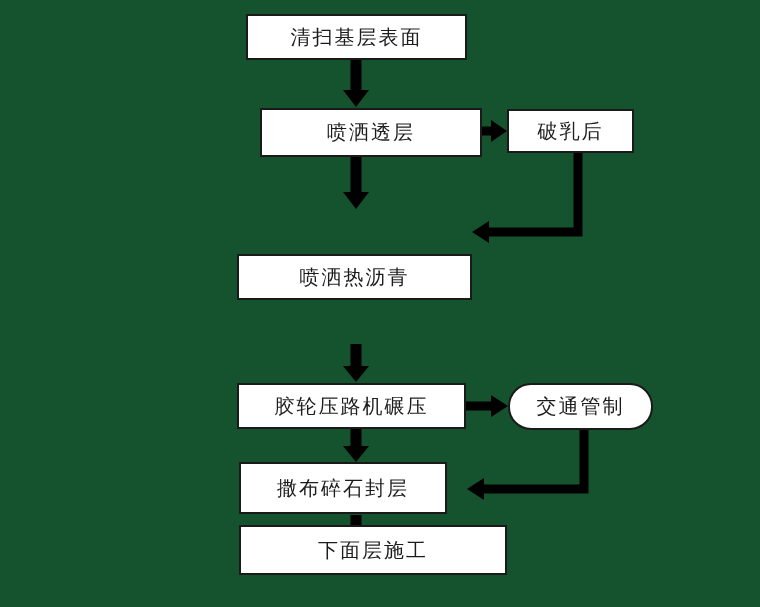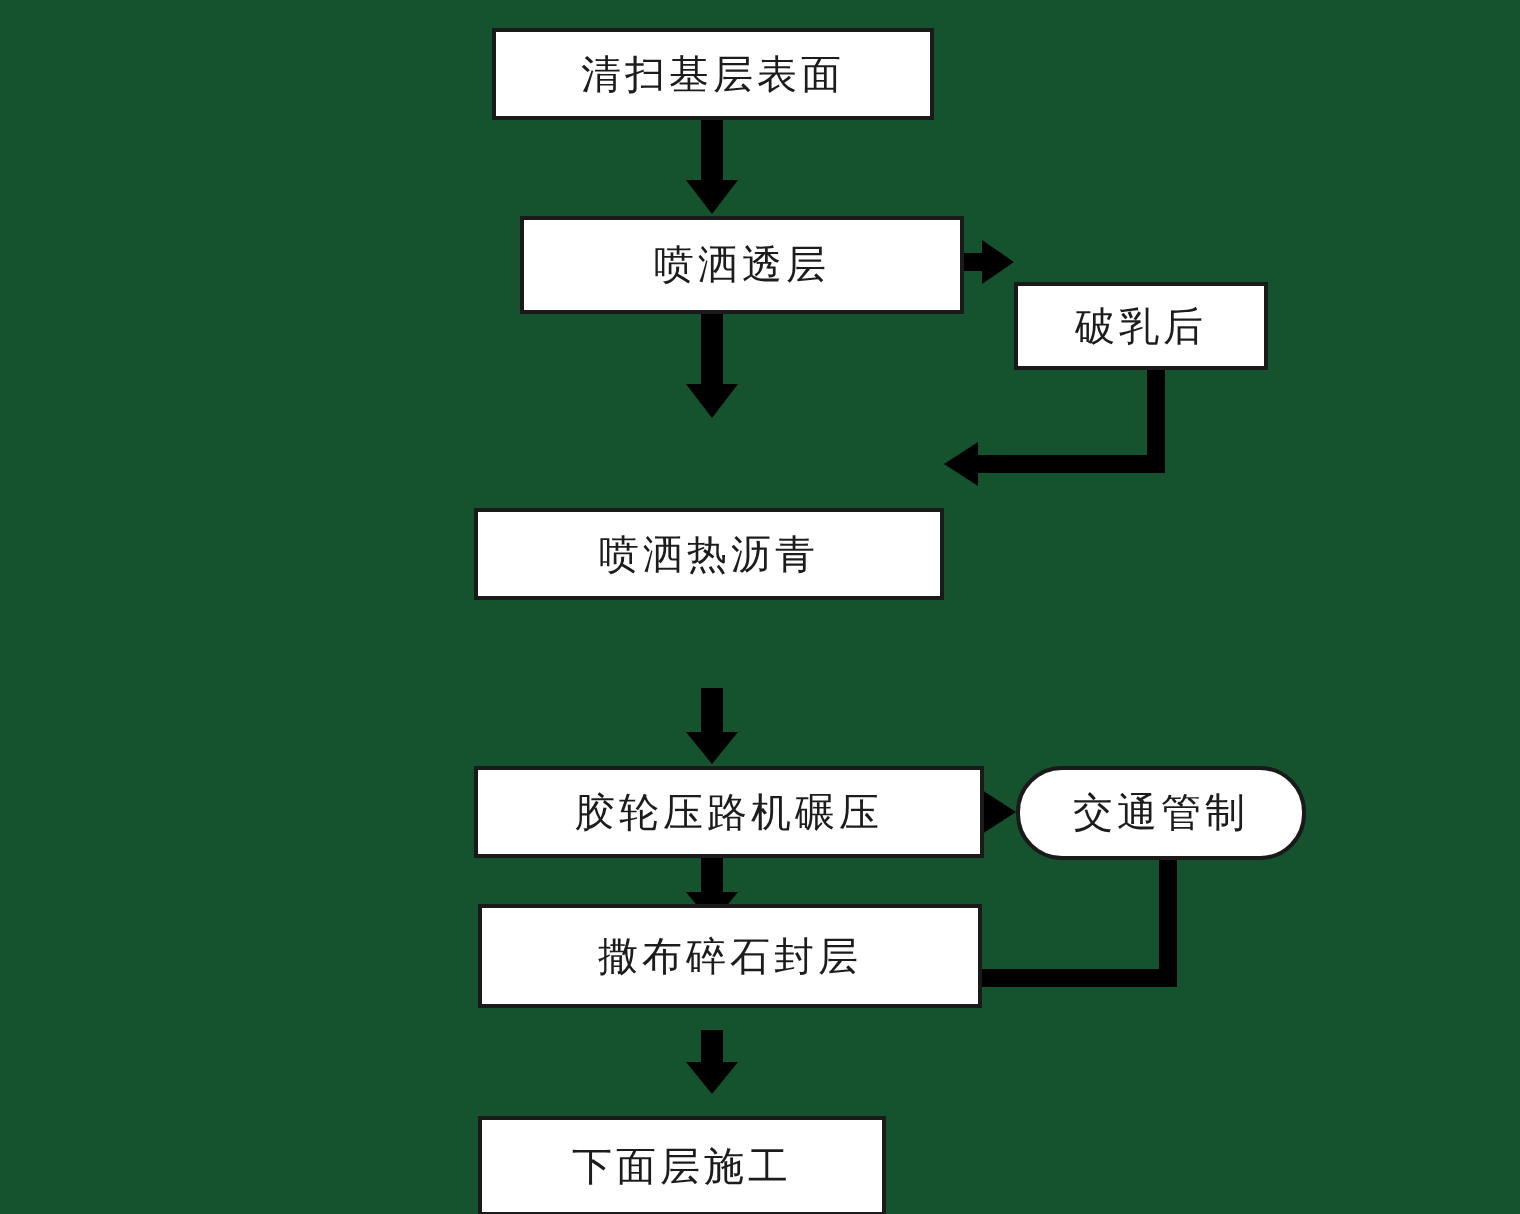--- a/index.html
+++ b/index.html
@@ -32,27 +32,27 @@
     align-items: center;
     justify-content: center;
     font-size: 20px;
     color: #1c1c1c;
     letter-spacing: 2px;
     white-space: nowrap;
   }
   
   .n1 { left: 246px; top: 14px;  width: 221px; height: 46px; }
   .n2 { left: 260px; top: 108px; width: 222px; height: 49px; }
-  .n3 { left: 507px; top: 109px; width: 127px; height: 44px; margin-top: 32px; }
+  .n3 { left: 507px; top: 109px; width: 127px; height: 44px; }
   .n4 { left: 237px; top: 210px; width: 235px; height: 46px; margin-top: 44px; }
   .n5 { left: 237px; top: 299px; width: 231px; height: 45px; }
-  .n6 { left: 237px; top: 383px; width: 255px; height: 46px; }
+  .n6 { left: 237px; top: 383px; width: 229px; height: 46px; }
   .n7 { left: 508px; top: 383px; width: 145px; height: 47px; border-radius: 23px; }
-  .n8 { left: 239px; top: 452px; width: 252px; height: 52px; }
-  .n9 { left: 239px; top: 558px; width: 204px; height: 50px; }
+  .n8 { left: 239px; top: 462px; width: 208px; height: 52px; }
+  .n9 { left: 239px; top: 525px; width: 268px; height: 50px; }
   .shaft   { stroke: #000000; fill: none; }
   .sv      { stroke-width: 11px; }
   .sh      { stroke-width: 9px; stroke-linejoin: miter; }
   .head    { fill: #000000; stroke: none; }
 </style>
 </head>
 <body>
 
 <div class="canvas">
 

